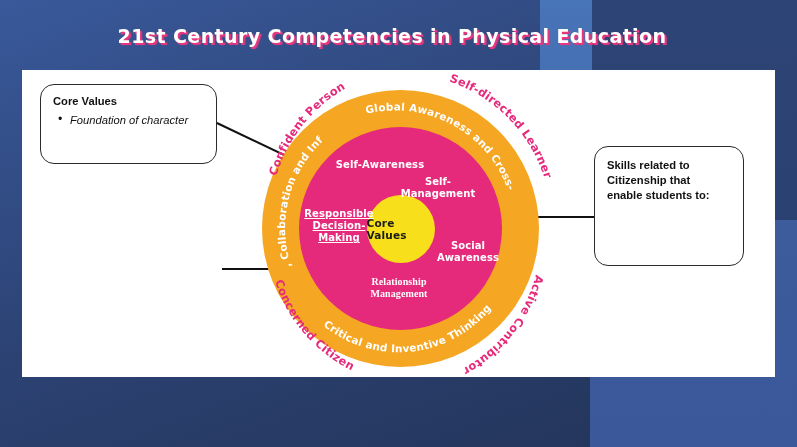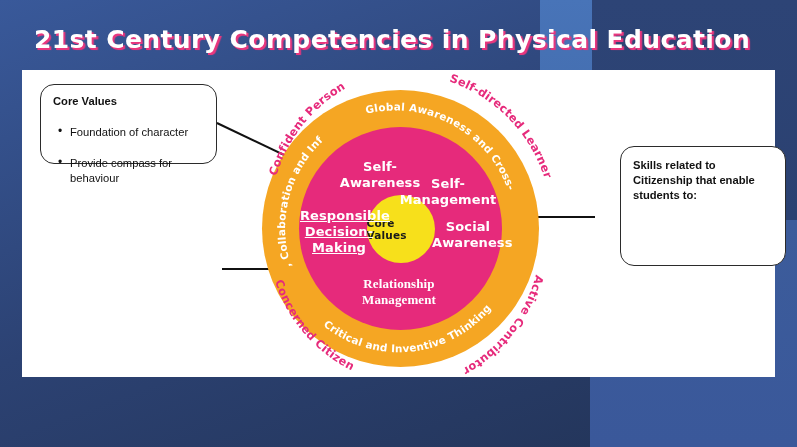--- a/index.html
+++ b/index.html
@@ -19,73 +19,73 @@
     background:linear-gradient(180deg,#2d4476 0%,#2b4171 100%);}
   .bg-right-bot{position:absolute;left:590px;top:220px;width:207px;height:227px;
     background:linear-gradient(180deg,#3c5c9b 0%,#3a589a 100%);}
   .bg-stripe{position:absolute;left:540px;top:0;width:52px;height:208px;
     background:linear-gradient(180deg,#4874b8 0%,#4068a8 100%);}
 
   
   .title{
     position:absolute;left:0;top:25px;width:784px;text-align:center;
     font-family:"DejaVu Sans", sans-serif;
-    font-weight:bold;font-size:25px;letter-spacing:.4px;color:#ffffff;
+    font-weight:bold;font-size:19px;letter-spacing:.4px;color:#ffffff;
     text-shadow:
       1.6px 1.6px 0 #e8377e,
       2.4px 2.4px 1px rgba(232,55,126,.75);
     white-space:nowrap;
   }
 
   
   .card{position:absolute;left:22px;top:70px;width:753px;height:307px;
     background:#ffffff;}
 
   
   .callout{
     position:absolute;background:#ffffff;border:1.6px solid #2b2b2b;
     border-radius:14px;box-sizing:border-box;
     color:#111;font-size:11.2px;line-height:1.33;
   }
   .callout .hd{font-weight:bold;display:block;margin-bottom:1px;}
   .callout ul{margin:1px 0 0 0;padding-left:17px;list-style:none;}
-  .callout li{position:relative;margin:16px 0 1px 0;}
+  .callout li{position:relative;margin:4px 0 1px 0;font-style:italic;}
   .callout li:before{content:"\2022";position:absolute;left:-12px;top:-1px;
     font-size:12px;line-height:1.33;}
   .callout.bold-body .bodyline{font-weight:bold;display:block;}
 
   #callout-core{left:40px;top:84px;width:177px;height:80px;padding:9px 10px 0 12px;}
   #callout-sel{left:42px;top:198px;width:180px;height:146px;padding:12px 10px 0 12px;}
-  #callout-cit{left:620px;top:146px;width:166px;height:120px;padding:11px 26px 0 12px;}
+  #callout-cit{left:594px;top:146px;width:150px;height:120px;padding:11px 26px 0 12px;}
 
   
   .conn{position:absolute;background:#111;transform-origin:0 50%;height:1.7px;}
   #conn-core{left:217px;top:122px;width:218px;transform:rotate(25.5deg);}
   #conn-sel{left:222px;top:268px;width:105px;}
   #conn-cit{left:537px;top:216px;width:58px;}
 
   
   .ring-outer{position:absolute;left:262px;top:90px;width:277px;height:277px;
     border-radius:50%;background:#f5a623;}
   .ring-inner{position:absolute;left:50%;top:50%;width:203px;height:203px;
     margin:-101.5px 0 0 -101.5px;border-radius:50%;background:#e62a7b;}
   .core{position:absolute;left:50%;top:50%;width:68px;height:68px;
     margin:-34px 0 0 -34px;border-radius:50%;background:#f7e01b;
     display:flex;align-items:center;justify-content:center;}
   .core span{font-family:"DejaVu Sans", sans-serif;font-weight:bold;
     font-size:10.5px;color:#1a1a1a;letter-spacing:.2px;}
 
   
   .sel{position:absolute;color:#ffffff;font-family:"DejaVu Sans", sans-serif;
-    font-weight:bold;font-size:13px;line-height:1.22;text-align:center;
+    font-weight:bold;font-size:10px;line-height:1.22;text-align:center;
     white-space:pre-line;letter-spacing:.1px;}
   #sel-sa{left:330px;top:159px;width:100px;}
-  #sel-sm{left:398px;top:176px;width:100px;}
+  #sel-sm{left:388px;top:176px;width:100px;}
   #sel-rdm{left:300px;top:208px;width:78px;text-decoration:underline;}
-  #sel-soc{left:432px;top:219px;width:72px;}
+  #sel-soc{left:432px;top:240px;width:72px;}
   #sel-rm{left:350px;top:276px;width:98px;font-family:Liberation Serif, serif;}
 
   
   .arcwrap{position:absolute;left:262px;top:90px;width:277px;height:277px;
     pointer-events:none;}
   .arcwrap svg{overflow:visible;}
   .arc-white{fill:#ffffff;font-family:"DejaVu Sans", sans-serif;
     font-weight:bold;font-size:10.4px;letter-spacing:.25px;}
   .arc-pink{fill:#e62a7b;font-family:"DejaVu Sans", sans-serif;
     font-weight:bold;font-size:11.4px;letter-spacing:.25px;}
@@ -163,21 +163,20 @@
       <text class="arc-pink">
         <textPath href="#p-conc" startOffset="50%" text-anchor="middle">Concerned Citizen</textPath>
       </text>
     </svg>
   </div>
 
   <div class="callout" id="callout-core">
     <span class="hd">Core Values</span>
     <ul>
       <li>Foundation of character</li>
-      <li>Provide compass for behaviour</li>
     </ul>
   </div>
 
 
   <div class="callout" id="callout-cit">
     <span class="hd">Skills related to Citizenship that enable students to:</span>
     <ul>
     </ul>
   </div>
 

